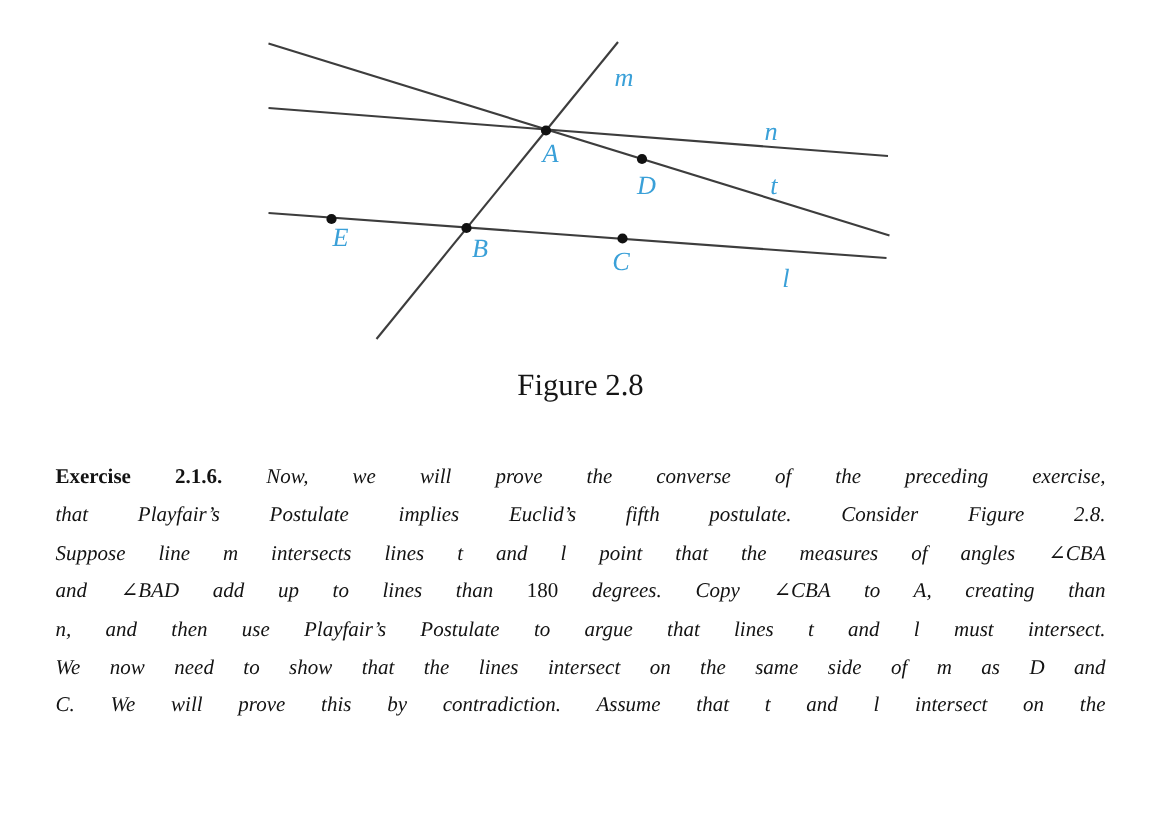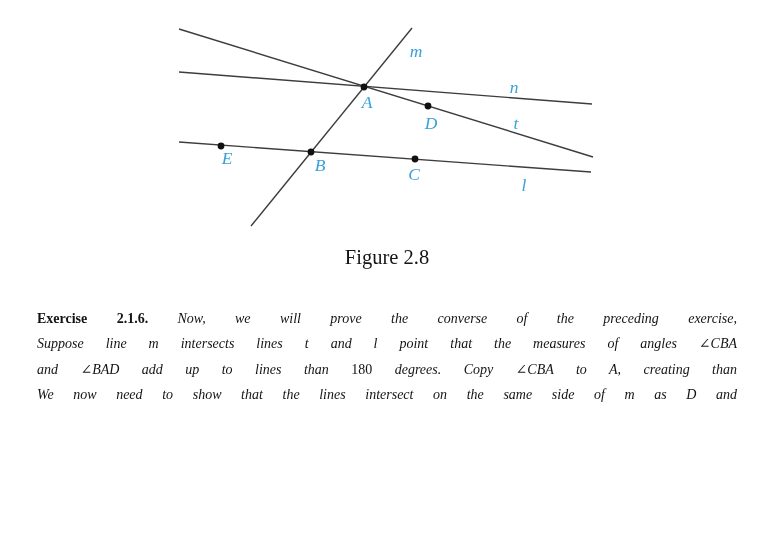--- a/index.html
+++ b/index.html
@@ -83,18 +83,21 @@
       <text x="227" y="164" fill="#3aa0d8" text-anchor="middle">E</text>
       <text x="320" y="171" fill="#3aa0d8" text-anchor="middle">B</text>
       <text x="414" y="180" fill="#3aa0d8" text-anchor="middle">C</text>
       <text x="524" y="191" fill="#3aa0d8" text-anchor="middle">l</text>
     </svg>
 
   <div class="caption">Figure 2.8</div>
 
   <div class="exercise">
       <div class="tline"><span class="seg-b">Exercise 2.1.6.</span><span class="seg-i"> Now, we will prove the converse of the preceding exercise,</span></div>
+      <div class="tline"><span class="seg-i">that Playfair’s Postulate implies Euclid’s fifth postulate. Consider Figure 2.8.</span></div>
       <div class="tline"><span class="seg-i">Suppose line m intersects lines t and l point that the measures of angles ∠CBA</span></div>
       <div class="tline"><span class="seg-i">and ∠BAD add up to lines than </span><span class="seg-r">180</span><span class="seg-i"> degrees. Copy ∠CBA to A, creating than</span></div>
+      <div class="tline"><span class="seg-i">n, and then use Playfair’s Postulate to argue that lines t and l must intersect.</span></div>
       <div class="tline"><span class="seg-i">We now need to show that the lines intersect on the same side of m as D and</span></div>
+      <div class="tline"><span class="seg-i">C. We will prove this by contradiction. Assume that t and l intersect on the</span></div>
     </div>
 
 </div>
 
 </body></html>

